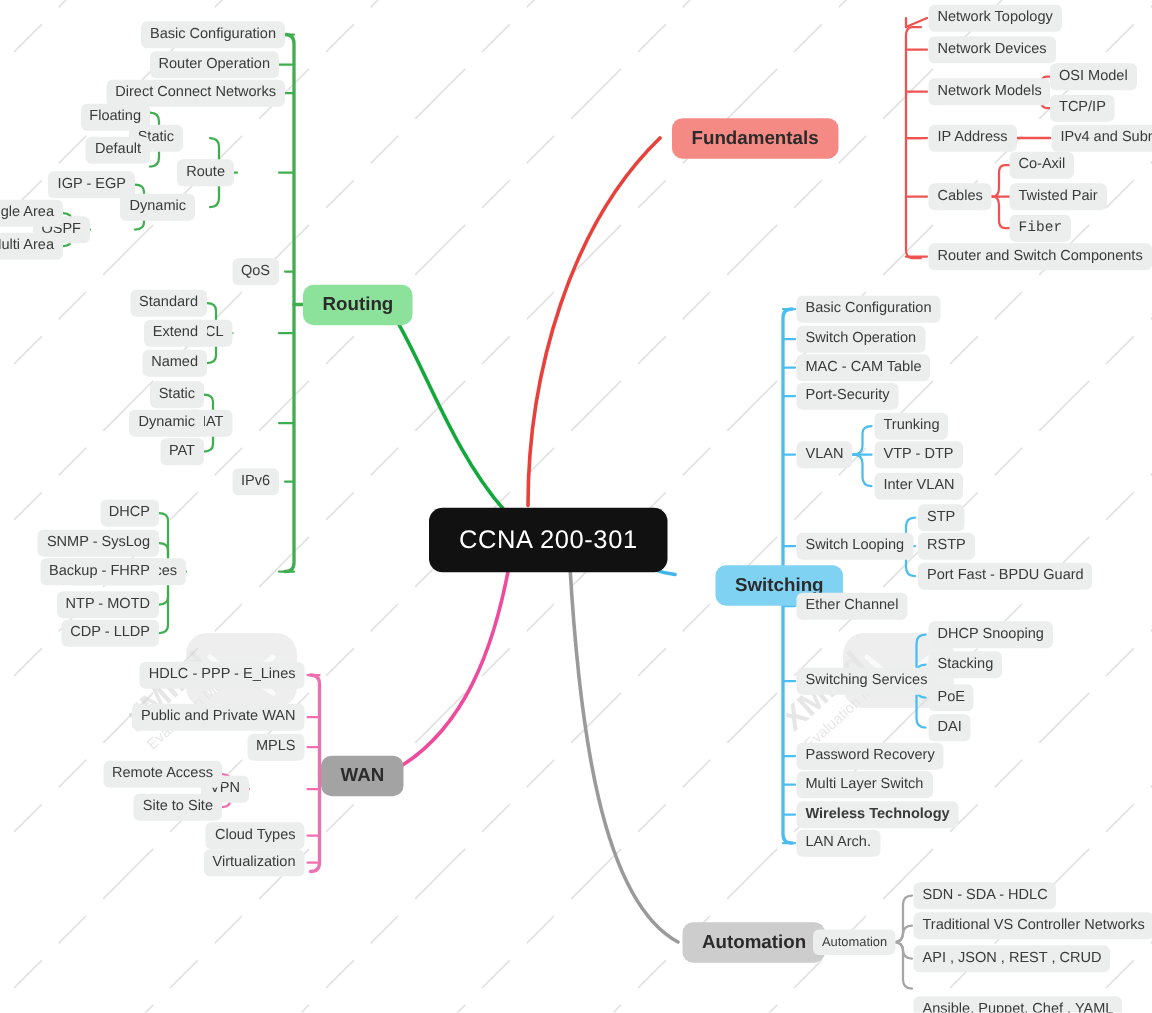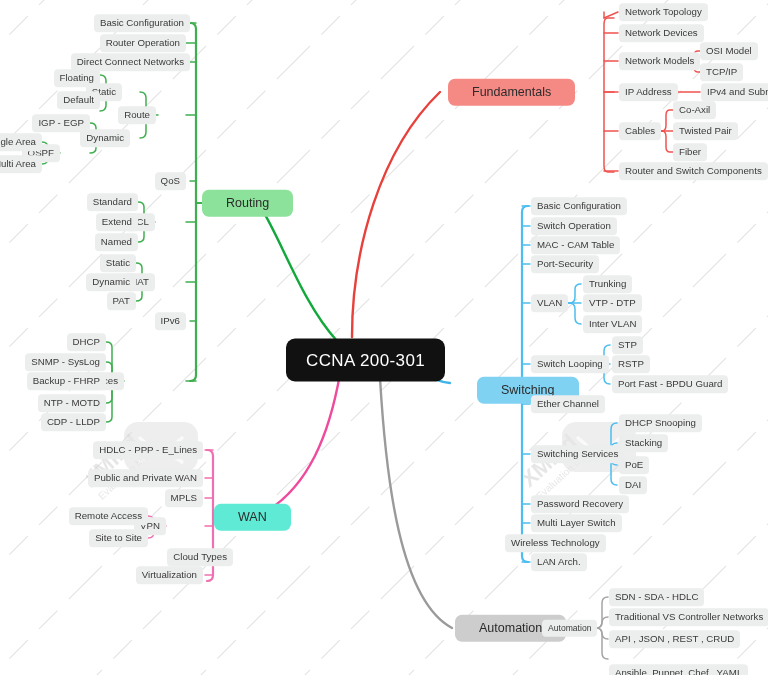--- a/index.html
+++ b/index.html
@@ -36,28 +36,28 @@
     color:#ffffff;
     border-radius:9px;
     font-size:17px;
     letter-spacing:.4px;
     padding:13px 20px;
   }
   
   .topic{
     border-radius:7px;
     font-size:12.5px;
-    font-weight:normal;
+    font-weight:bold;
     color:#2b2b2b;
-    padding:7px 24px;
+    padding:7px 13px;
   }
   .topic.fundamentals{background:#f58a85;}
   .topic.routing{background:#8ce29b;}
   .topic.switching{background:#7fd2f2;}
-  .topic.wan{background:#5eead4;}
+  .topic.wan{background:#a3a3a3;}
   .topic.automation{background:#cdcdcd;}
   
   .sub{
     background:#eceded;
     color:#3a3a3a;
     border-radius:4px;
     font-size:9.7px;
     padding:4px 6px;
   }
   .sub.tiny{ font-size:8.6px; }
@@ -269,21 +269,21 @@
   <div class="node sub" style="left:619px;top:12px;">Network Topology</div>
   <div class="node sub" style="left:619px;top:33px;">Network Devices</div>
   <div class="node sub" style="left:619px;top:61px;">Network Models</div>
   <div class="node sub" style="left:700px;top:51px;">OSI Model</div>
   <div class="node sub" style="left:700px;top:72px;">TCP/IP</div>
   <div class="node sub" style="left:619px;top:92px;">IP Address</div>
   <div class="node sub" style="left:701px;top:92px;">IPv4 and Subnnetting</div>
   <div class="node sub" style="left:619px;top:131px;">Cables</div>
   <div class="node sub" style="left:673px;top:110px;">Co-Axil</div>
   <div class="node sub" style="left:673px;top:131px;">Twisted Pair</div>
-  <div class="node sub" style="left:673px;top:152px;">Fiber</div>
+  <div class="node sub" style="left:673px;top:152px;font-family:Liberation Mono, monospace;">Fiber</div>
   <div class="node sub" style="left:619px;top:171px;">Router and Switch Components</div>
 
   <div class="node sub" style="right:578px;top:23px;">Basic Configuration</div>
   <div class="node sub" style="right:582px;top:43px;">Router Operation</div>
   <div class="node sub" style="right:578px;top:62px;">Direct Connect Networks</div>
 
   <div class="node sub" style="right:612px;top:115px;">Route</div>
   <div class="node sub" style="right:646px;top:92px;">Static</div>
   <div class="node sub" style="right:668px;top:78px;">Floating</div>
   <div class="node sub" style="right:668px;top:100px;">Default</div>
@@ -332,30 +332,30 @@
   <div class="node sub" style="left:531px;top:404px;">Ether Channel</div>
 
   <div class="node sub" style="left:531px;top:454px;">Switching Services</div>
   <div class="node sub" style="left:619px;top:423px;">DHCP Snooping</div>
   <div class="node sub" style="left:619px;top:443px;">Stacking</div>
   <div class="node sub" style="left:619px;top:465px;">PoE</div>
   <div class="node sub" style="left:619px;top:485px;">DAI</div>
 
   <div class="node sub" style="left:531px;top:504px;">Password Recovery</div>
   <div class="node sub" style="left:531px;top:523px;">Multi Layer Switch</div>
-  <div class="node sub" style="left:505px;top:543px;">Wireless Technology</div>
+  <div class="node sub" style="left:531px;top:543px;font-weight:bold;">Wireless Technology</div>
   <div class="node sub" style="left:531px;top:562px;">LAN Arch.</div>
 
   <div class="node sub" style="right:565px;top:450px;">HDLC - PPP - E_Lines</div>
   <div class="node sub" style="right:565px;top:478px;">Public and Private WAN</div>
   <div class="node sub" style="right:565px;top:498px;">MPLS</div>
   <div class="node sub" style="right:602px;top:526px;">VPN</div>
   <div class="node sub" style="right:620px;top:516px;">Remote Access</div>
   <div class="node sub" style="right:620px;top:538px;">Site to Site</div>
-  <div class="node sub" style="right:535px;top:557px;">Cloud Types</div>
+  <div class="node sub" style="right:565px;top:557px;">Cloud Types</div>
   <div class="node sub" style="right:565px;top:575px;">Virtualization</div>
 
   <div class="node sub tiny" style="left:542px;top:628px;">Automation</div>
   <div class="node sub" style="left:609px;top:597px;">SDN - SDA - HDLC</div>
   <div class="node sub" style="left:609px;top:617px;">Traditional VS Controller  Networks</div>
   <div class="node sub" style="left:609px;top:639px;">API , JSON , REST , CRUD</div>
   <div class="node sub" style="left:609px;top:659px;margin-top:14px;">Ansible, Puppet, Chef , YAML</div>
 
 </div>
 

